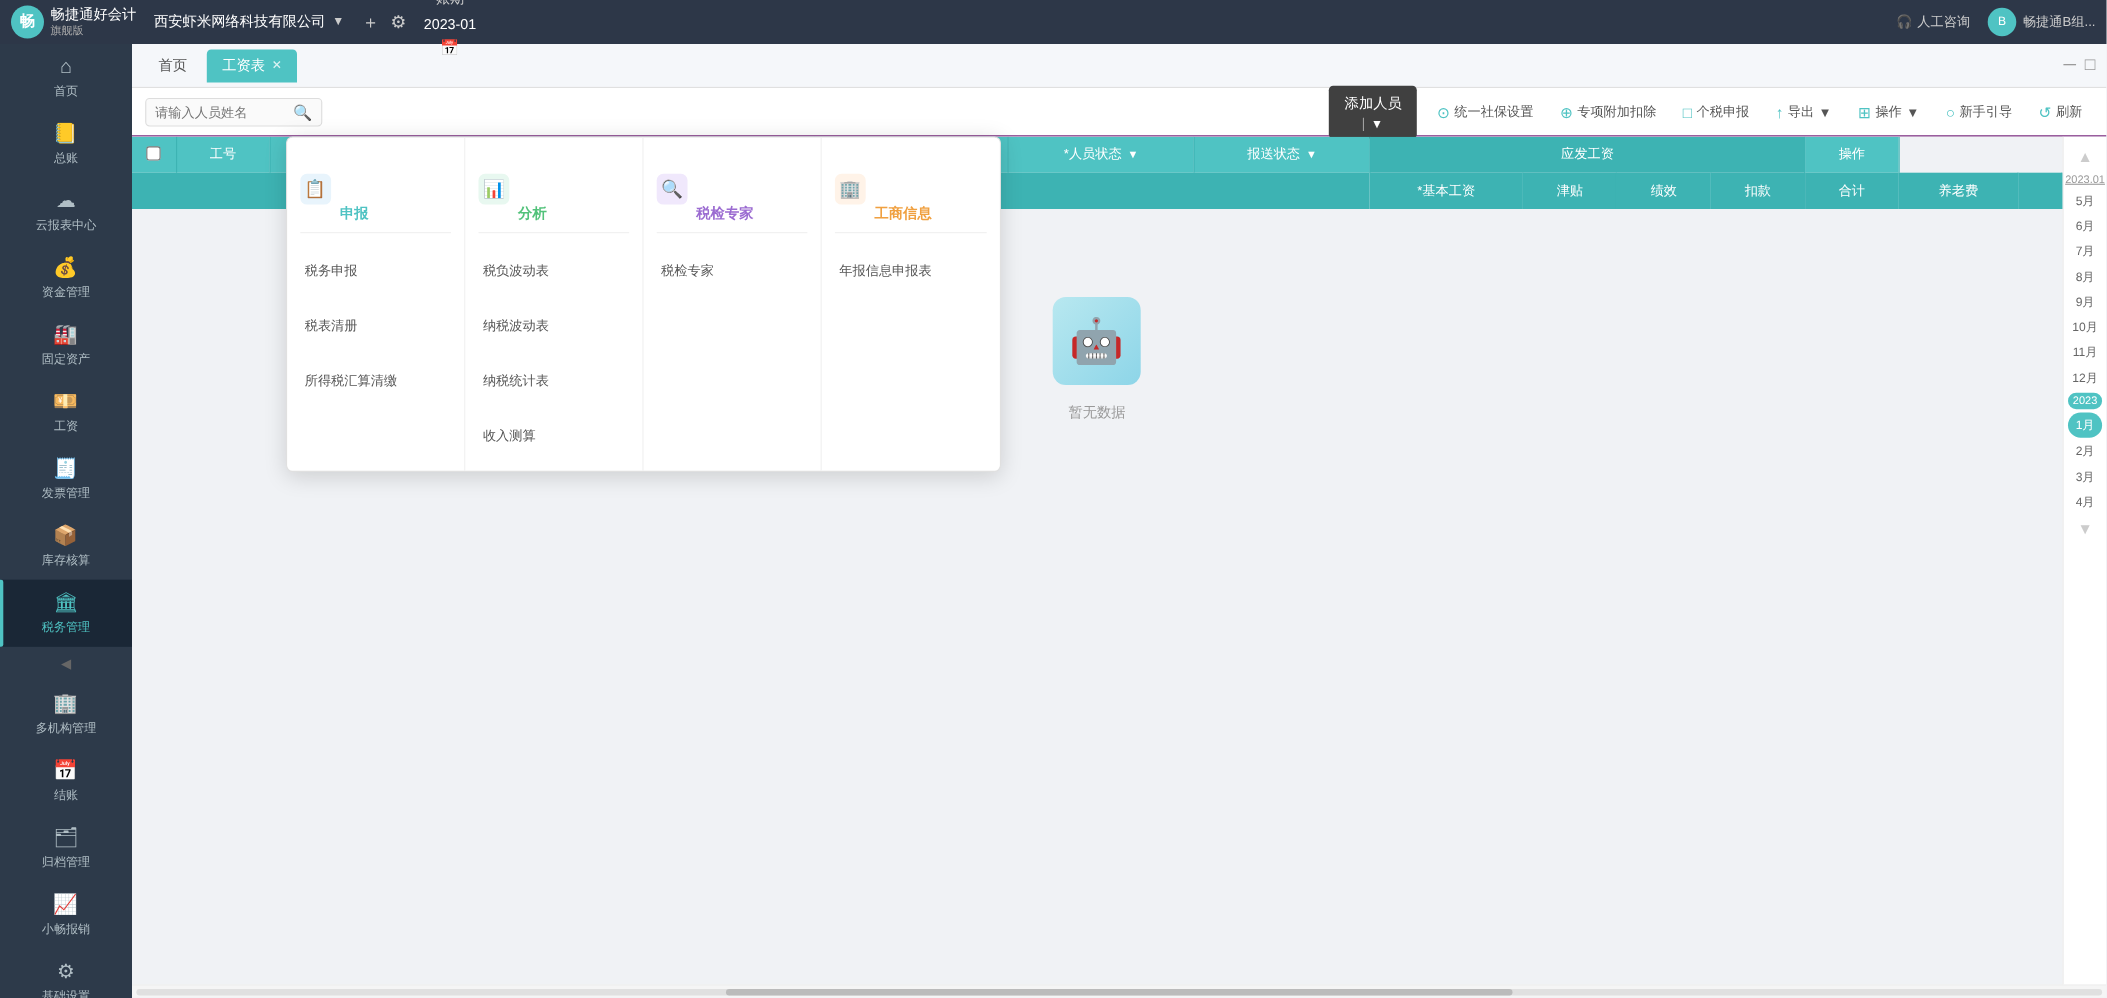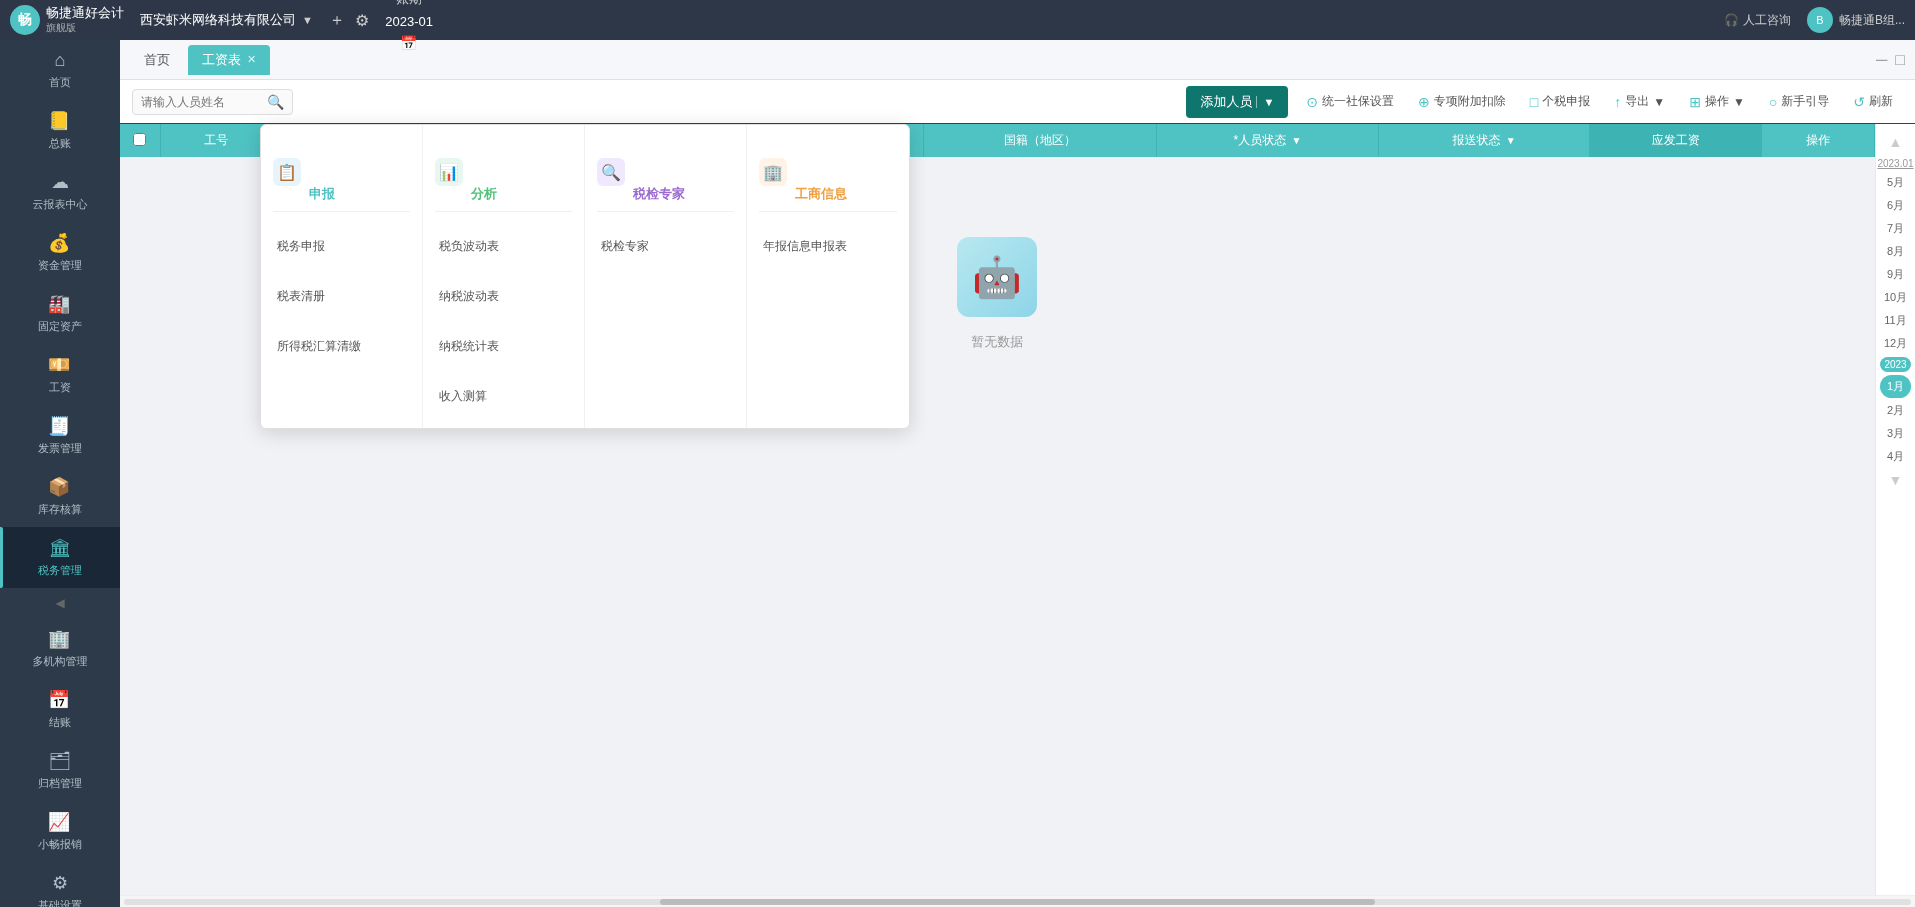--- a/index.html
+++ b/index.html
@@ -120,31 +120,32 @@
       border-radius: 4px;
       padding: 4px 8px;
       gap: 6px;
       background: #fafafa;
     }
     .search-box input {
       border: none; outline: none; background: transparent; font-size: 12px; width: 120px; color: #999;
     }
     .search-icon { color: #aaa; font-size: 14px; }
     .btn-add-person {
-      background: #0f766e;
+      background: #404040;
       color: #fff;
       border: none;
       border-radius: 4px;
       padding: 7px 14px;
       cursor: pointer;
       font-size: 13px;
       display: flex;
       align-items: center;
       gap: 4px;
       margin-left: auto;
+      flex-direction: column;
     }
     .btn-add-person .dropdown-arrow { font-size: 11px; border-left: 1px solid rgba(255,255,255,0.5); padding-left: 6px; }
     .toolbar-actions { display: flex; align-items: center; gap: 4px; }
     .toolbar-btn {
       display: flex; align-items: center; gap: 4px;
       padding: 5px 10px;
       border-radius: 4px;
       cursor: pointer;
       font-size: 12px;
       color: #555;
@@ -489,20 +490,30 @@
                 <th>*姓名 <span class="sort-arrow">⇅</span></th>
                 <th>*部门</th>
                 <th>*证据类型</th>
                 <th>*证据号码</th>
                 <th>国籍（地区）</th>
                 <th>*人员状态 <span class="filter-icon">▼</span></th>
                 <th>报送状态 <span class="filter-icon">▼</span></th>
                 <th colspan="4" style="background:#3db3b3;">应发工资</th>
                 <th>操作</th>
               </tr>
+              <tr class="subheader-row">
+                <th colspan="9" style="background:#3db3b3; border:none;"></th>
+                <th>*基本工资</th>
+                <th>津贴</th>
+                <th>绩效</th>
+                <th>扣款</th>
+                <th style="background:#3db3b3;">合计</th>
+                <th style="background:#3db3b3;">养老费</th>
+                <th style="background:#3db3b3;"></th>
+              </tr>
             </thead>
             <tbody>
               <tr>
                 <td colspan="17" style="padding:0; border:none;">
                   <div class="empty-state">
                     <div class="empty-icon">
                       <span style="font-size:40px;">🤖</span>
                     </div>
                     <div class="empty-text">暂无数据</div>
                   </div>

